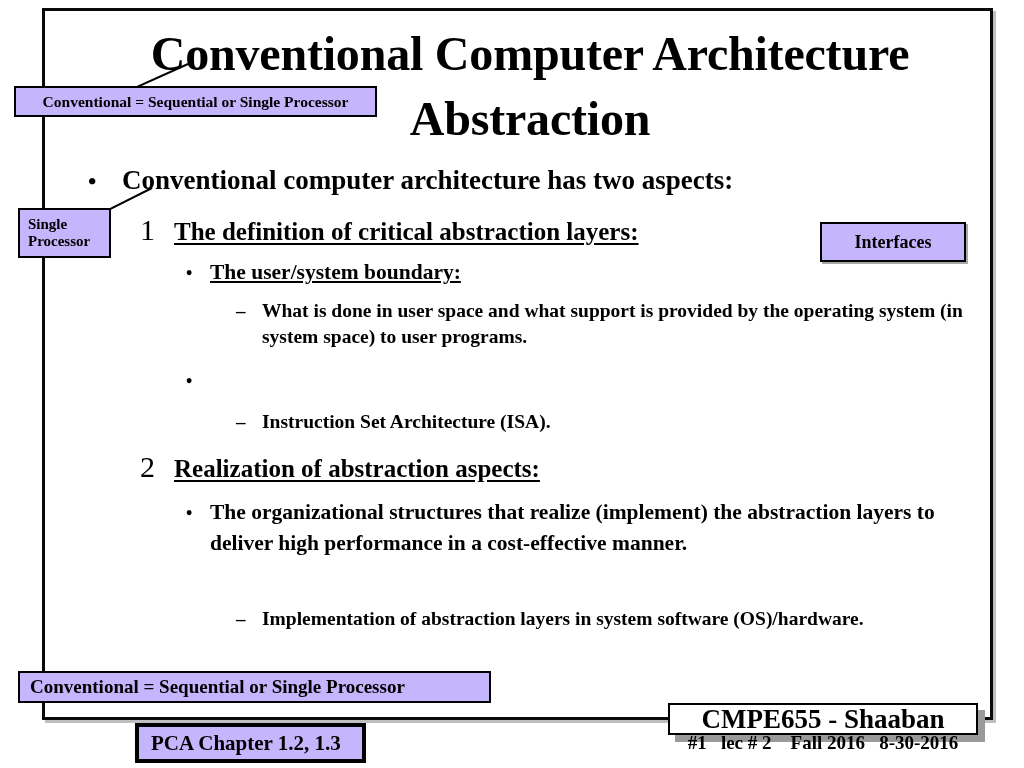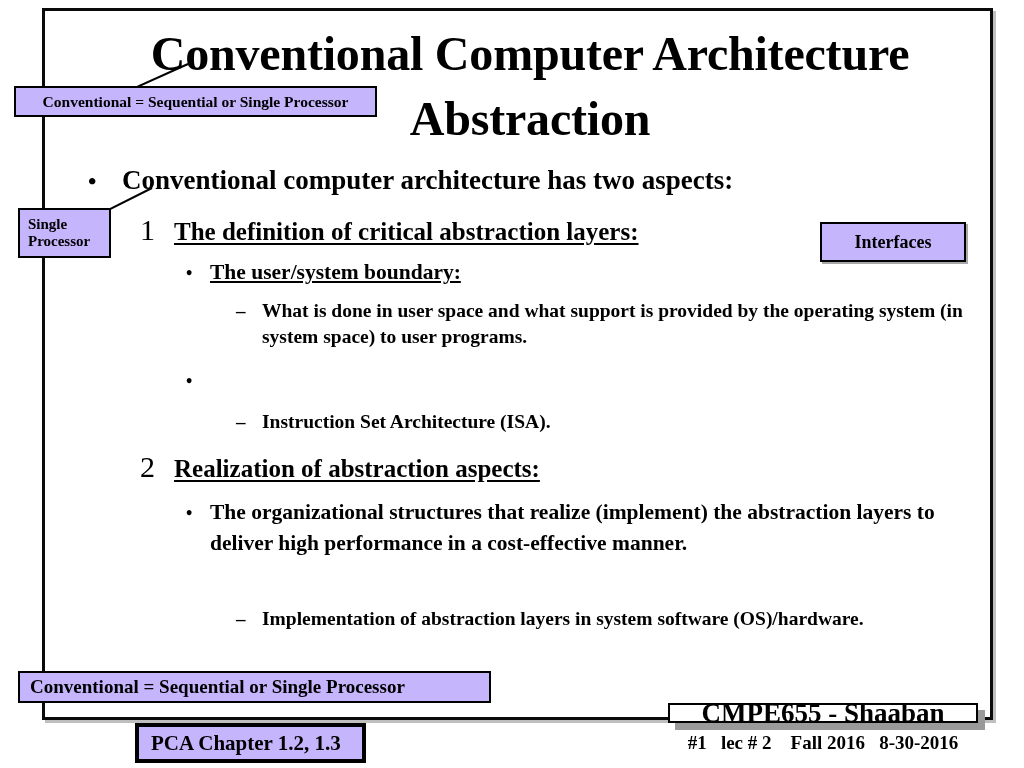--- a/index.html
+++ b/index.html
@@ -185,21 +185,21 @@
     flex: 0 0 26px;
     font-size: 19px;
   }
 
   
   #brand-box {
     position: absolute;
     left: 668px;
     top: 703px;
     width: 310px;
-    height: 20px;
+    height: 32px;
     background: #ffffff;
     border: 2px solid #000000;
     box-sizing: border-box;
     display: flex;
     align-items: center;
     justify-content: center;
     font-size: 27px;
     font-weight: bold;
     box-shadow: 7px 7px 0 0 #9a9a9a;
     z-index: 5;

